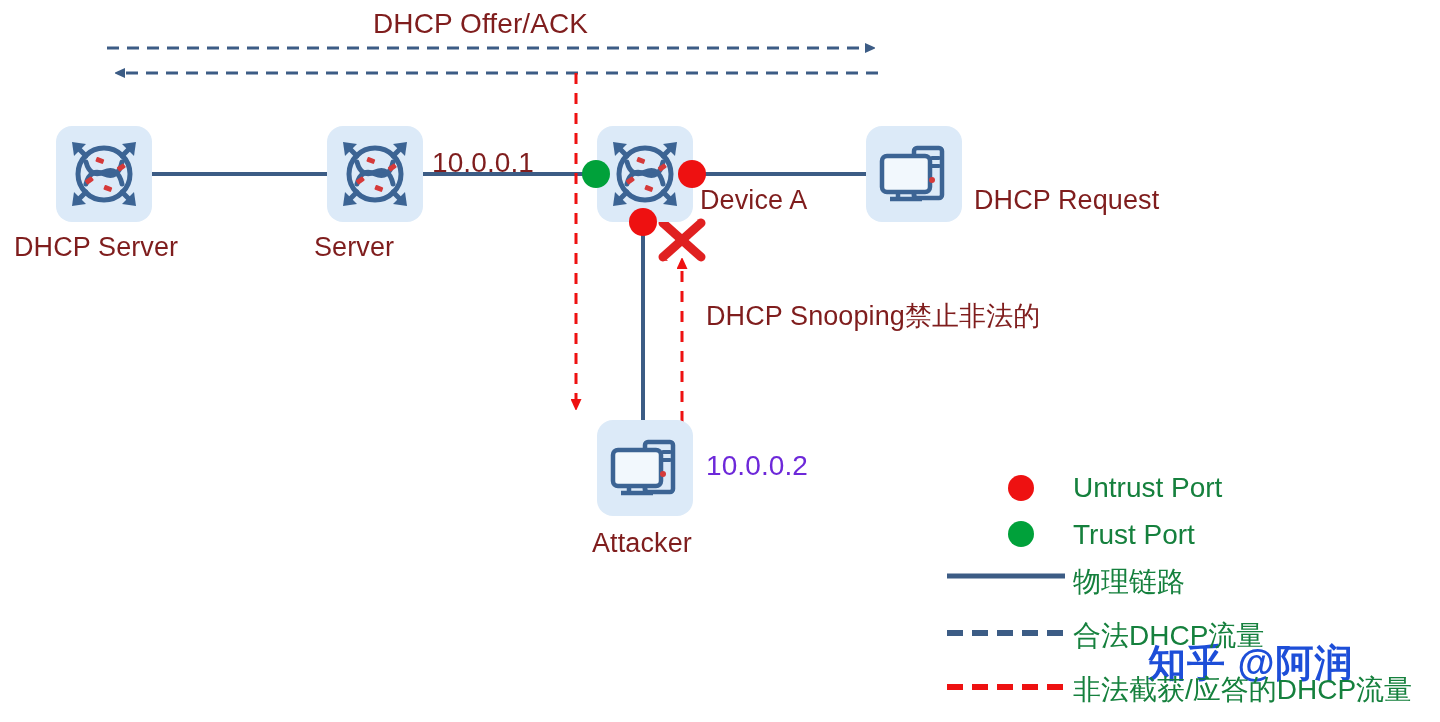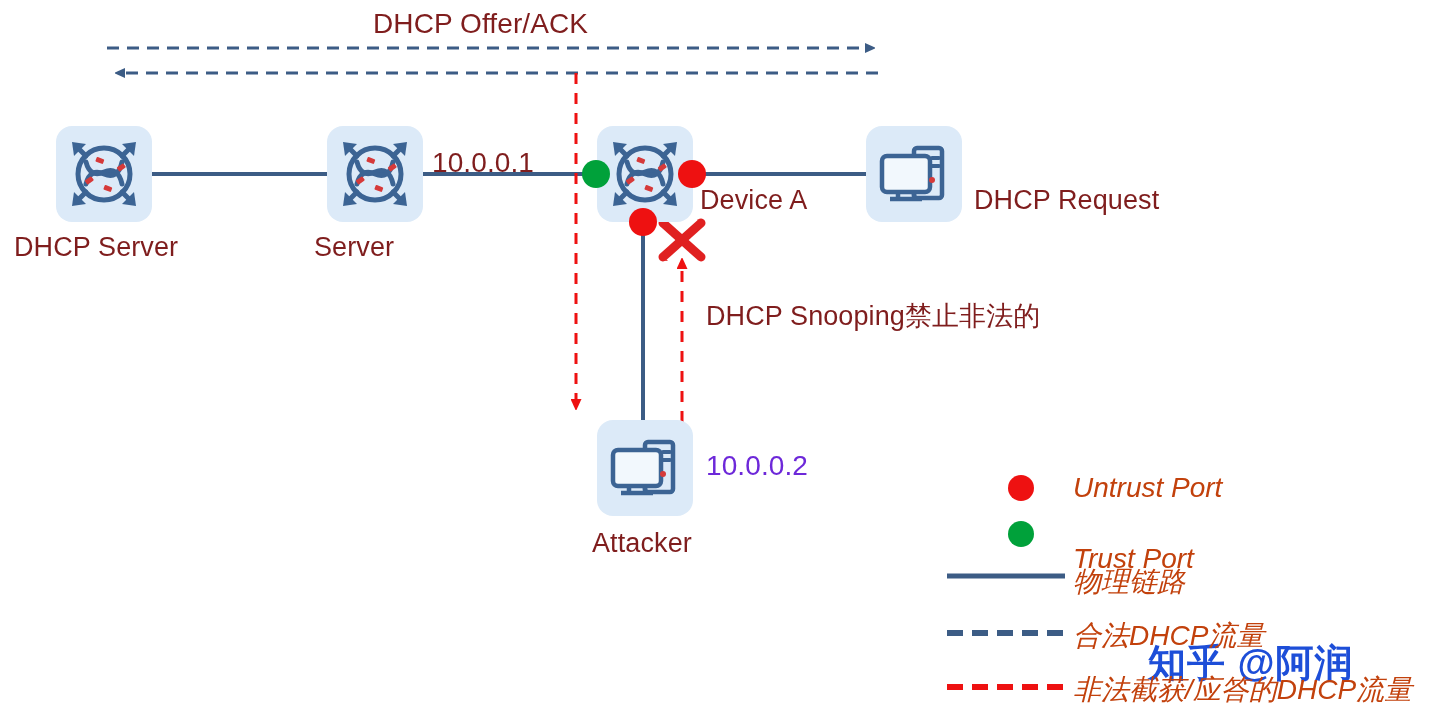--- a/index.html
+++ b/index.html
@@ -24,23 +24,22 @@
     border-radius:16px;
     background:#dceaf8;
   }
   .node svg{display:block;}
   .dot{
     position:absolute;
     border-radius:50%;
   }
   .legend-text{
     position:absolute;
-    color:#c2410c;
+    color:#15803d;
     white-space:nowrap;
-    font-style:italic;
   }
   .wm{
     position:absolute;
     color:#1d4ed8;
     white-space:nowrap;
     font-weight:700;
     letter-spacing:1px;
     user-select:none;
   }
   svg.overlay{
@@ -221,21 +220,21 @@
   <div class="lbl" style="left:706px;top:301px;font-size:27px;">DHCP Snooping禁止非法的</div>
 
   <div class="wm" style="left:1148px;top:638px;font-size:38px;">知乎 @阿润</div>
 
   <div>
 
     <div class="dot" style="left:1008px;top:475px;width:26px;height:26px;background:#ee1111;"></div>
     <div class="legend-text" style="left:1073px;top:472px;font-size:28px;">Untrust Port</div>
 
     <div class="dot" style="left:1008px;top:521px;width:26px;height:26px;background:#00a13a;"></div>
-    <div class="legend-text" style="left:1073px;top:519px;font-size:28px;margin-top:24px;">Trust Port</div>
+    <div class="legend-text" style="left:1073px;top:519px;font-size:28px;">Trust Port</div>
 
     <svg style="position:absolute;left:945px;top:570px;" width="125" height="12">
       <line x1="2" y1="6" x2="120" y2="6" stroke="#3c5c85" stroke-width="5"></line>
     </svg>
     <div class="legend-text" style="left:1073px;top:563px;font-size:28px;">物理链路</div>
 
     <svg style="position:absolute;left:945px;top:627px;" width="125" height="12">
       <line x1="2" y1="6" x2="120" y2="6" stroke="#3c5c85" stroke-width="6" stroke-dasharray="16 9"></line>
     </svg>
     <div class="legend-text" style="left:1073px;top:617px;font-size:28px;">合法DHCP流量</div>

